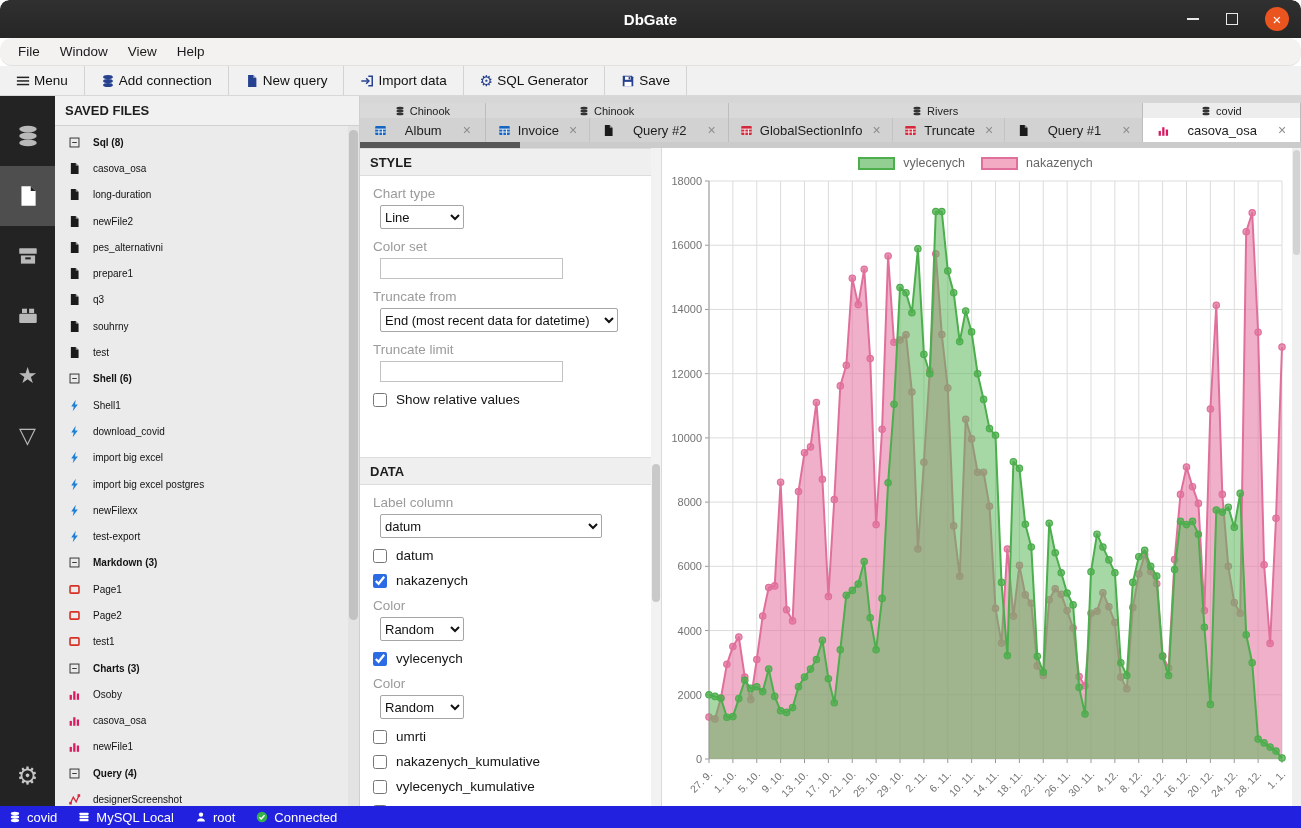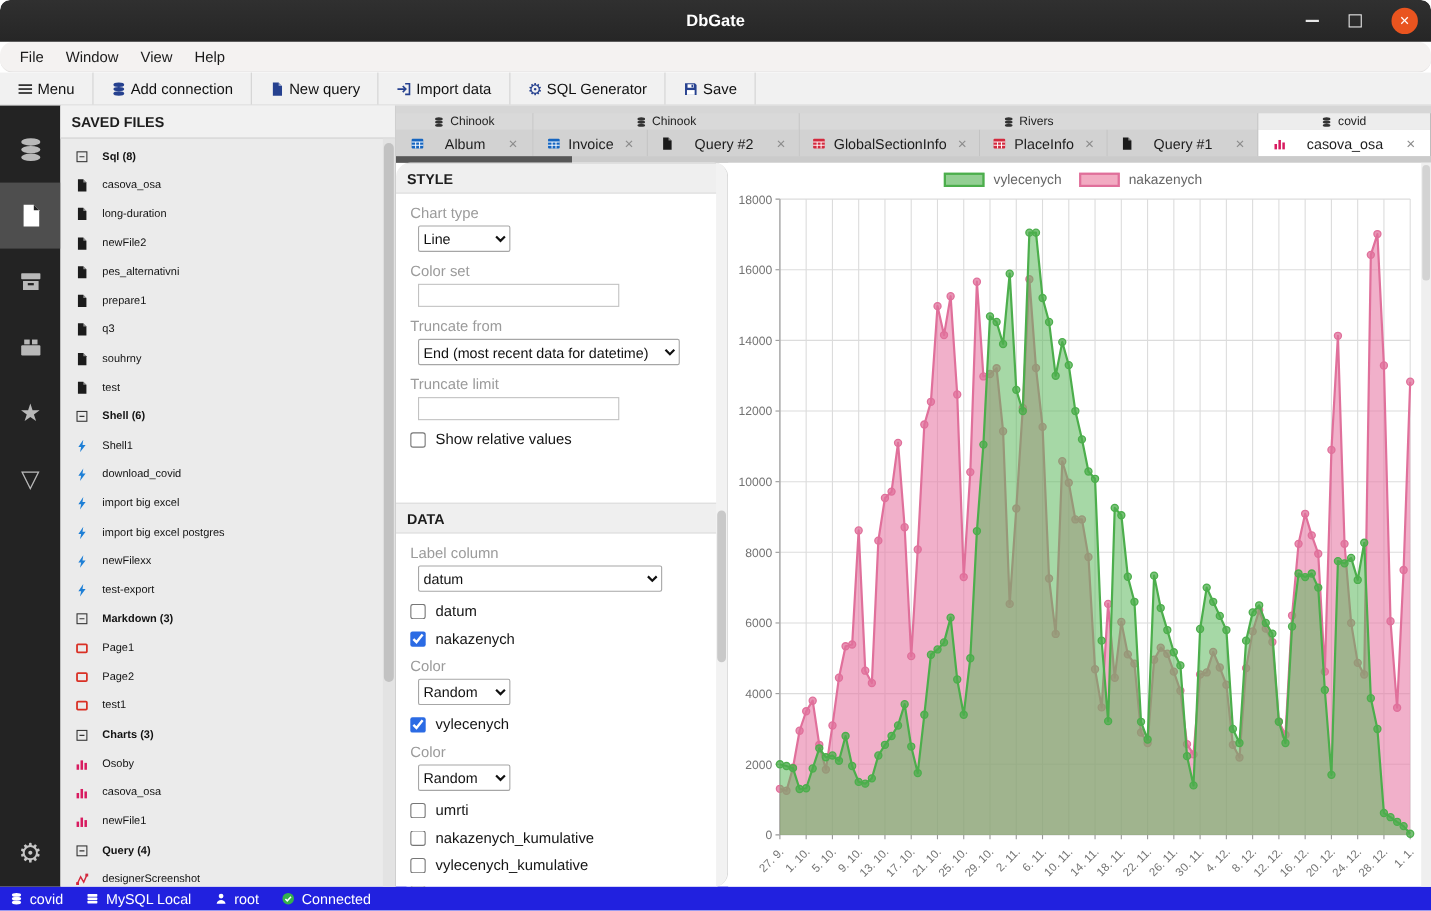--- a/index.html
+++ b/index.html
@@ -66,21 +66,21 @@
     font-size:13px; color:#1d1d1d; background:#d2d2d2; border-right:1px solid #c3c3c3; flex-grow:1; }
   .tab:last-child { border-right:none;gap:18px; }
   .tab.active { background:#fff; }
   .tab-close { color:#8d8d8d; font-size:14px; margin-left:3px; }
   .tabstrip-scroll { height:6px; background:#cbcbcb; position:relative; }
   .tabstrip-thumb { position:absolute; left:0; top:0; height:6px; width:160px; background:#575757; }
 
   .workspace-body { flex:1; display:flex; min-height:0; background:#fff; }
 
   
-  .props { width:302px; flex:0 0 302px; border-right:1px solid #dadada; position:relative; overflow:hidden; background:#fff;border-radius:13px; }
+  .props { width:302px; flex:0 0 302px; border-right:1px solid #dadada; position:relative; overflow:hidden; background:#fff; }
   .panel-header { height:28px; background:#efefef; border-top:1px solid #dddddd; border-bottom:1px solid #dddddd;
     display:flex; align-items:center; padding-left:10px; font-size:13px; font-weight:bold; color:#1d1d1d; }
   .field-label { color:#9b9b9b; font-size:13.5px; margin:10px 0 4px 13px; }
   .props select { margin-left:20px; height:24px; font-size:13px; color:#111; border:1px solid #a6a6a6;
     background:#fff; border-radius:2px; font-family:"Liberation Sans","DejaVu Sans",sans-serif; }
   .props input[type=text] { margin-left:20px; width:183px; height:21px; border:1px solid #c2c2c2; }
   .check-row { display:flex; align-items:center; gap:9px; margin:10px 0 0 13px; font-size:13.5px; color:#141414; }
   .check-row input { width:14px; height:14px; accent-color:#2b6be4; }
   .data-section { margin-top:50px; }
 
@@ -553,21 +553,21 @@
                     <svg width="13" height="13" viewBox="0 0 16 16" fill="currentColor" style="color:#d3293d">
                       <rect x="1.5" y="2.5" width="13" height="11" rx="1.2"></rect>
                       <g stroke="#fff" stroke-width="1.1">
                         <line x1="1.5" y1="6.3" x2="14.5" y2="6.3"></line>
                         <line x1="1.5" y1="9.9" x2="14.5" y2="9.9"></line>
                         <line x1="6" y1="6.3" x2="6" y2="13.5"></line>
                         <line x1="10.4" y1="6.3" x2="10.4" y2="13.5"></line>
                       </g>
                     </svg>
                   </span>
-                  <span>PlaceInfo</span>
+                  <span>Truncate</span>
                   <span class="tab-close">×</span>
                 </div>
                 <div class="tab">
                   <span style="display: flex;">
                     <svg width="13" height="13" viewBox="0 0 16 16" fill="currentColor" style="color:#1b1b1b">
                       <path d="M3.5 1.2h6l3.5 3.5v10.1H3.5z"></path>
                       <path d="M9.5 1.2v3.5h3.5z" fill="#fff" opacity=".5"></path>
                     </svg>
                   </span>
                   <span>Query #1</span>

